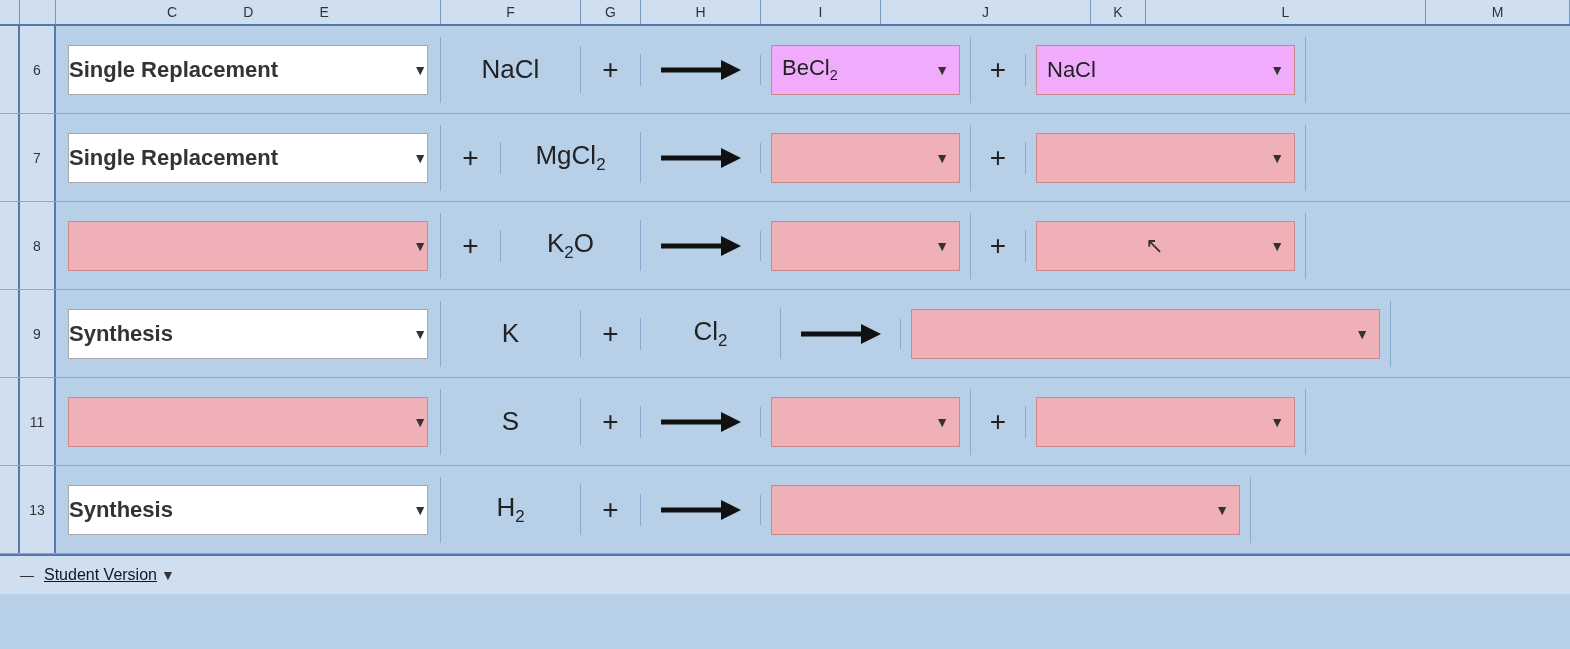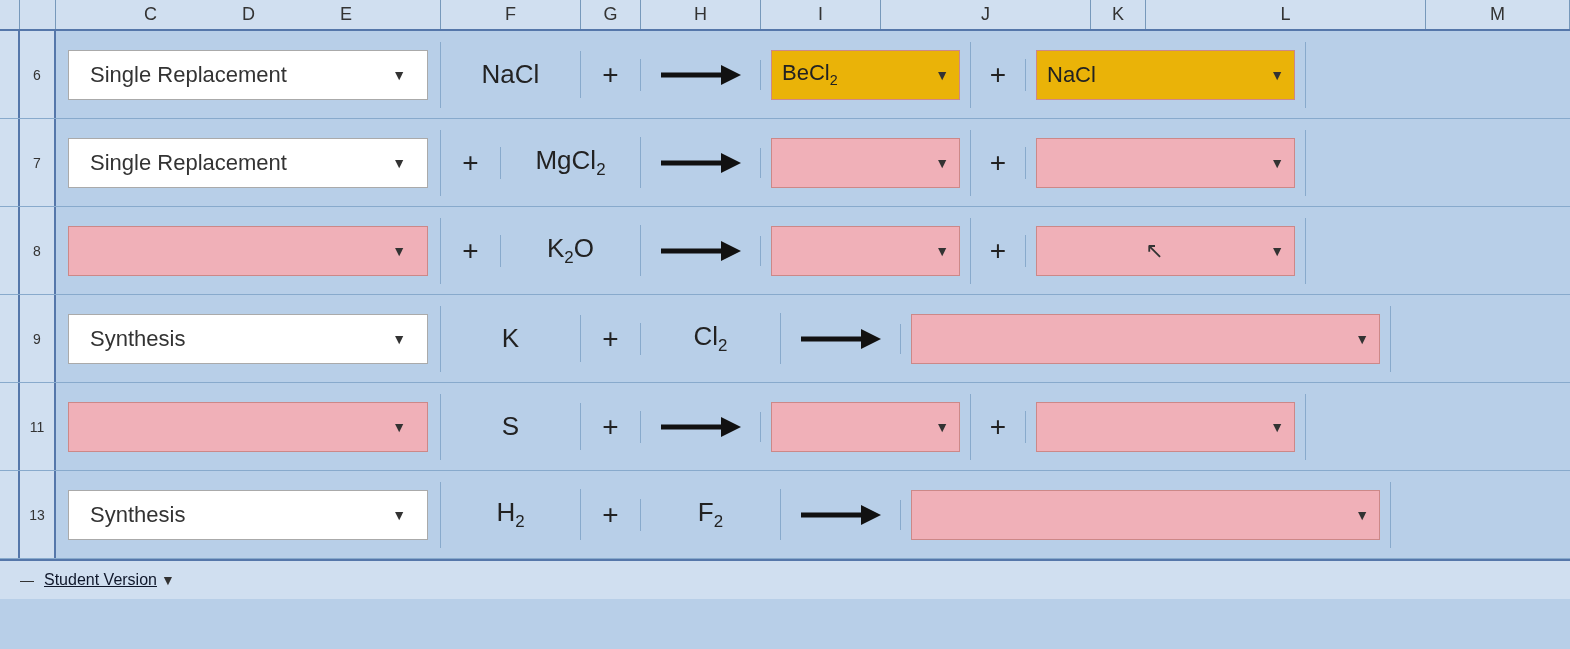--- a/index.html
+++ b/index.html
@@ -13,21 +13,21 @@
 
     
     .col-headers {
       display: flex;
       border-bottom: 2px solid #5577aa;
       background: #d0dff0;
     }
     .col-header {
       border-right: 1px solid #7799bb;
       text-align: center;
-      font-size: 18px;
+      font-size: 14px;
       color: #333;
       padding: 4px 0;
     }
 
     
     .grid {
       background: #b8cfe8;
       width: 100%;
     }
 
@@ -64,25 +64,26 @@
       align-items: center;
     }
 
     .dropdown {
       display: flex;
       align-items: center;
       justify-content: space-between;
       width: 100%;
       border: 1px solid #aaa;
       background: white;
-      padding: 6px 21px;
+      padding: 6px 0;
       font-size: 22px;
       color: #333;
       cursor: pointer;
       min-height: 50px;
+      font-weight: bold;
     }
 
     .dropdown.pink {
       background: #f0b0b8;
       border: 1px solid #cc8888;
     }
 
     .dropdown-arrow {
       font-size: 14px;
       color: #333;
@@ -158,21 +159,21 @@
       display: flex;
       align-items: center;
       justify-content: space-between;
       padding: 6px 10px;
       font-size: 22px;
       color: #222;
       cursor: pointer;
     }
 
     .product-box.with-text {
-      background: #eab308;
+      background: #f0abfc;
     }
 
     
     sub {
       font-size: 0.65em;
     }
 
     
     .arrow-svg {
       width: 80px;
@@ -385,21 +386,20 @@
     <div class="col-b"></div>
     <div class="row-num">13</div>
     <div class="cell-type">
       <div class="dropdown">
         <span>Synthesis</span>
         <span class="dropdown-arrow">▼</span>
       </div>
     </div>
     <div class="cell-reactant">H<sub>2</sub></div>
     <div class="cell-plus">+</div>
-    <div class="cell-reactant">F<sub>2</sub></div>
     <div class="cell-arrow">
       <svg class="arrow-svg" viewBox="0 0 80 30">
         <line x1="0" y1="15" x2="65" y2="15" stroke="#111" stroke-width="5"></line>
         <polygon points="60,5 80,15 60,25" fill="#111"></polygon>
       </svg>
     </div>
 
     <div class="cell-product" style="width:490px;min-width:490px;">
       <div class="product-box" style="width:100%;">
         <span></span>

